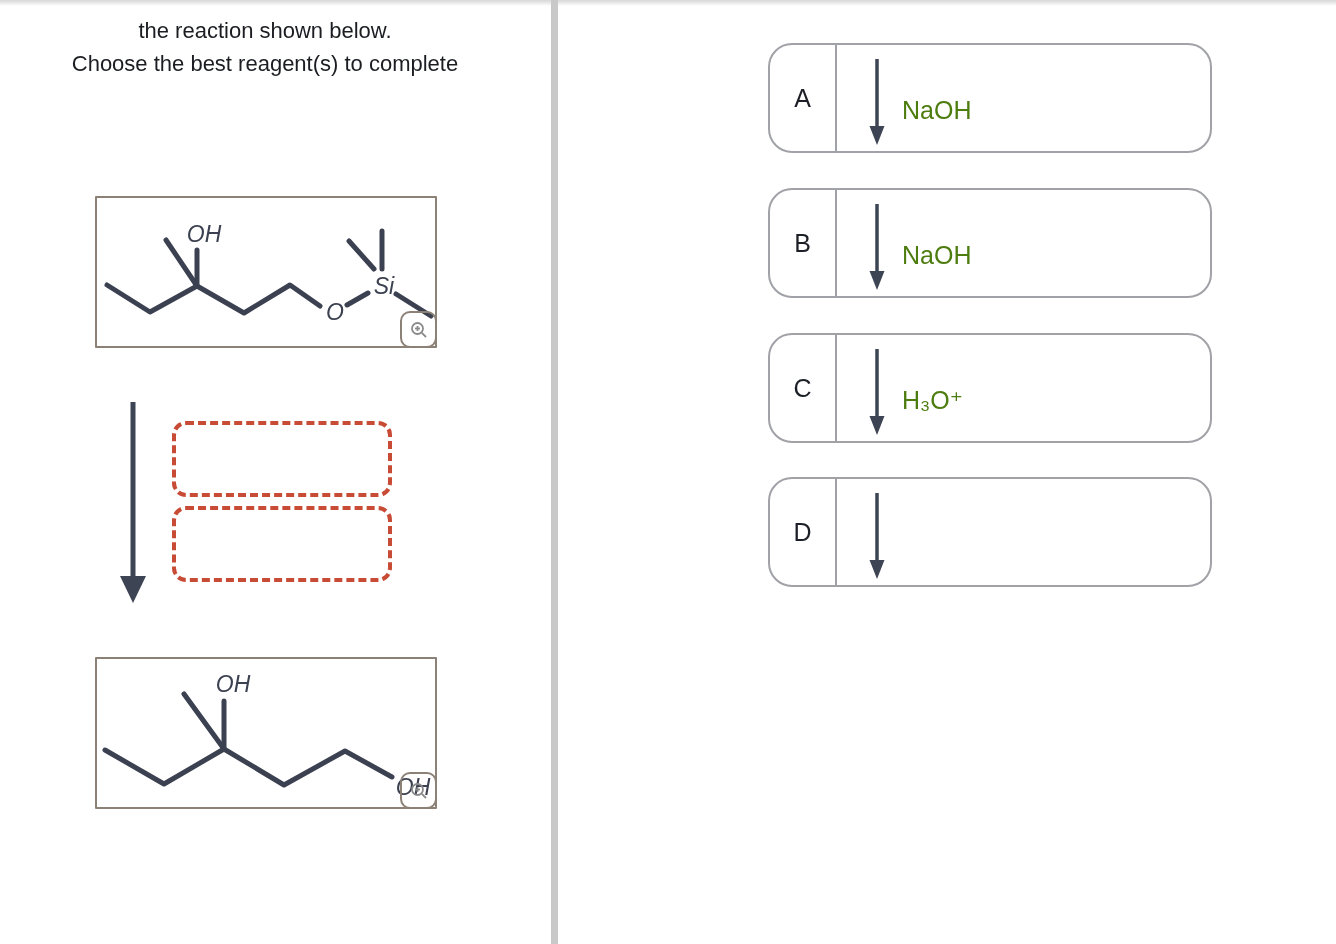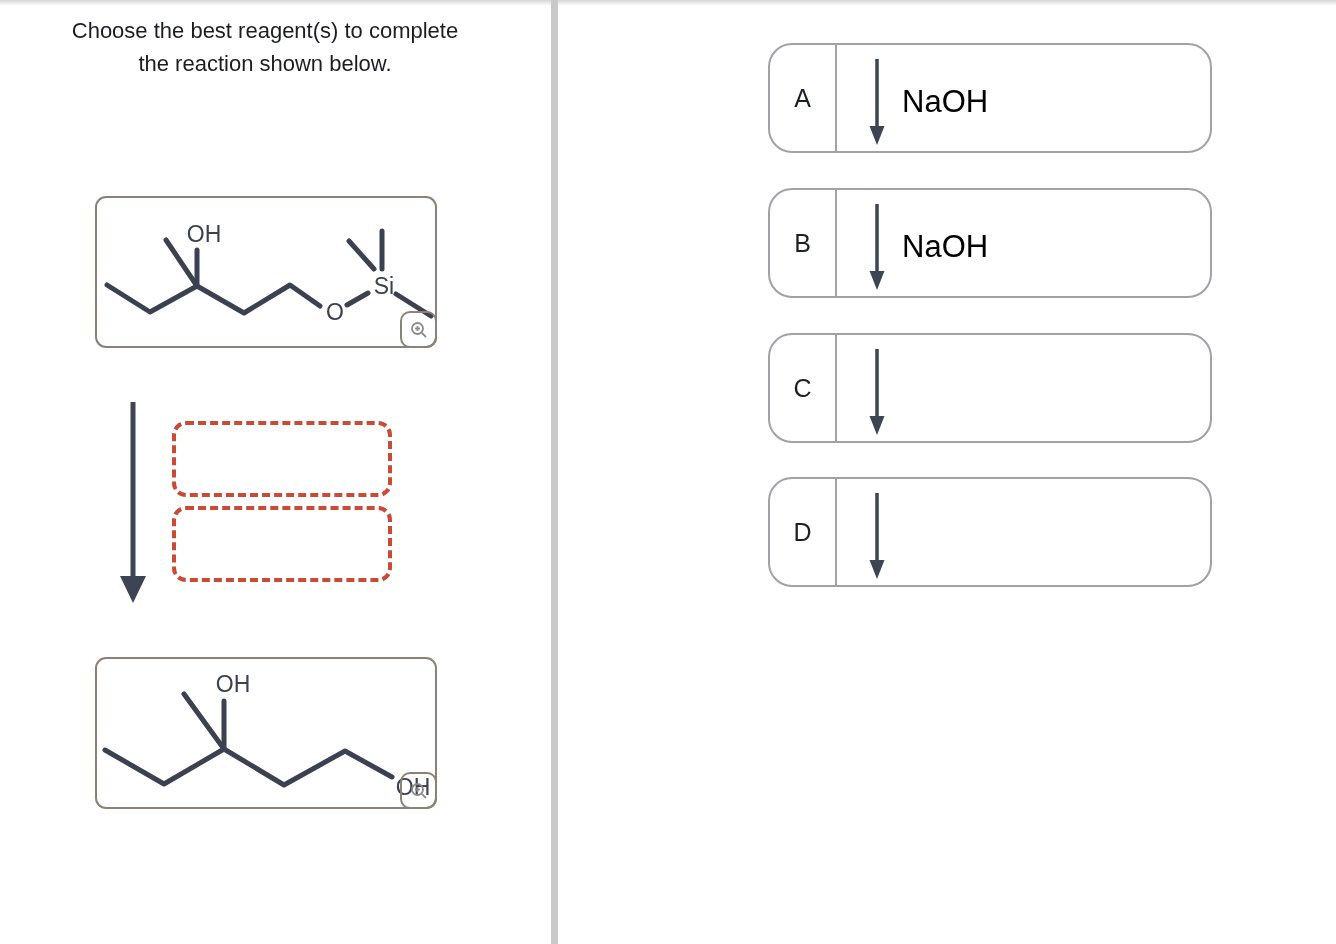--- a/index.html
+++ b/index.html
@@ -30,22 +30,23 @@
   .question-title {
     position: absolute; top: 14px; left: 0; width: 530px;
     text-align: center;
     font-size: 22px; line-height: 33px; font-weight: 500;
     color: #1b1d22;
   }
   .mol-box {
     position: absolute; left: 95px;
     width: 342px; height: 152px;
     border: 2px solid #8c8177;
-    border-radius: 11px;
+    border-radius: 1px;
     background: #ffffff;
+    font-style: italic;
   }
   .mol-box.reactant { top: 196px; }
   .mol-box.product  { top: 657px; }
   .mol-box svg.structure { position: absolute; left: 0; top: 0; }
   .bond {
     stroke: #3b4150; stroke-width: 5;
     stroke-linecap: round; stroke-linejoin: round; fill: none;
   }
   .atom-label {
     fill: #3b4150; font-size: 23px; font-weight: 500;
@@ -88,39 +89,39 @@
     width: 65px; height: 100%;
     display: flex; align-items: center; justify-content: center;
     font-size: 25px; color: #1c1f26;
   }
   .option-cell-divider {
     position: absolute; left: 65px; top: -1px; bottom: -1px;
     width: 2px; background: #a1a2a7;
   }
   .option-arrow { position: absolute; left: 98px; top: 13px; }
   .option-reagent {
-    position: absolute; left: 132px; top: 4px; height: 100%;
+    position: absolute; left: 132px; top: 12px; height: 100%;
     display: flex; align-items: center;
-    font-size: 31px; color: #000000;
+    font-size: 25px; color: #4d7c0f;
   }
   .arrow-stroke { stroke: #3d4454; fill: none; }
   .arrow-head { fill: #3d4454; stroke: none; }
   .magnifier-stroke { stroke: #8a8a8a; fill: none; stroke-width: 1.8; }
 </style>
 </head>
 <body>
 
 <div class="page">
   <div class="top-shade"></div>
 
   <div>
 
     <div class="question-title">
+      <div>the reaction shown below.</div>
       <div>Choose the best reagent(s) to complete</div>
-      <div>the reaction shown below.</div>
     </div>
 
     <div class="mol-box reactant">
       <svg class="structure" width="338" height="148" viewBox="0 0 338 148">
 
         <polyline class="bond" points="10,87 53,114 100,88 147,115 193,87 223,108"></polyline>
 
         <line class="bond" x1="69" y1="42" x2="100" y2="88"></line>
 
         <line class="bond" x1="100" y1="88" x2="100" y2="52"></line>
@@ -198,20 +199,21 @@
       <div class="option-reagent">NaOH</div>
     </div>
 
     <div class="option-card opt-c">
       <div class="option-letter">C</div>
       <div class="option-cell-divider"></div>
       <svg class="option-arrow" width="18" height="88" viewBox="0 0 18 88">
         <line class="arrow-stroke" x1="9" y1="1" x2="9" y2="70" stroke-width="3.5"></line>
         <polygon class="arrow-head" points="1.5,68 16.5,68 9,87"></polygon>
       </svg>
+      <div class="option-reagent">H₃O⁺</div>
     </div>
 
     <div class="option-card opt-d">
       <div class="option-letter">D</div>
       <div class="option-cell-divider"></div>
       <svg class="option-arrow" width="18" height="88" viewBox="0 0 18 88">
         <line class="arrow-stroke" x1="9" y1="1" x2="9" y2="70" stroke-width="3.5"></line>
         <polygon class="arrow-head" points="1.5,68 16.5,68 9,87"></polygon>
       </svg>
     </div>

